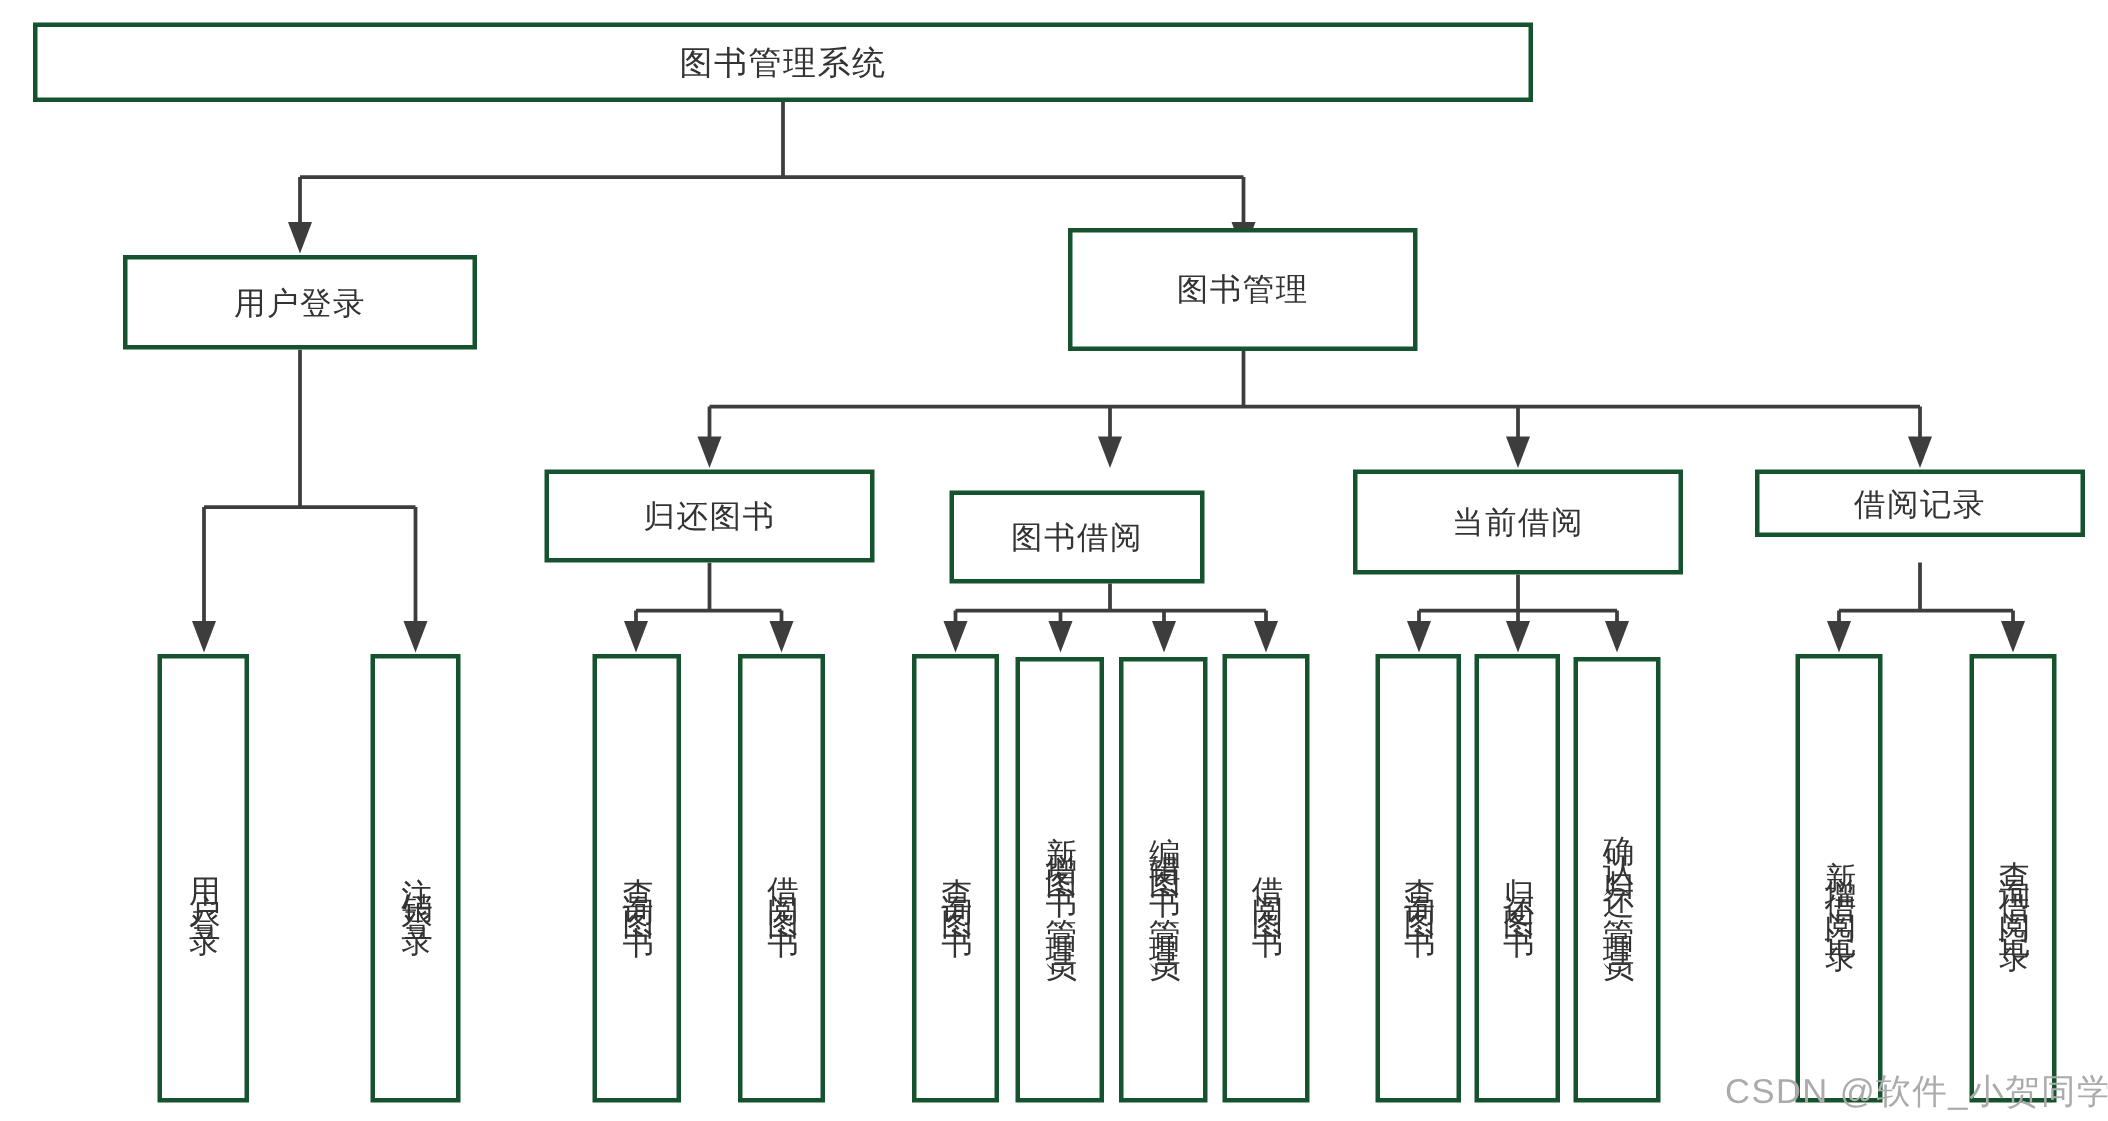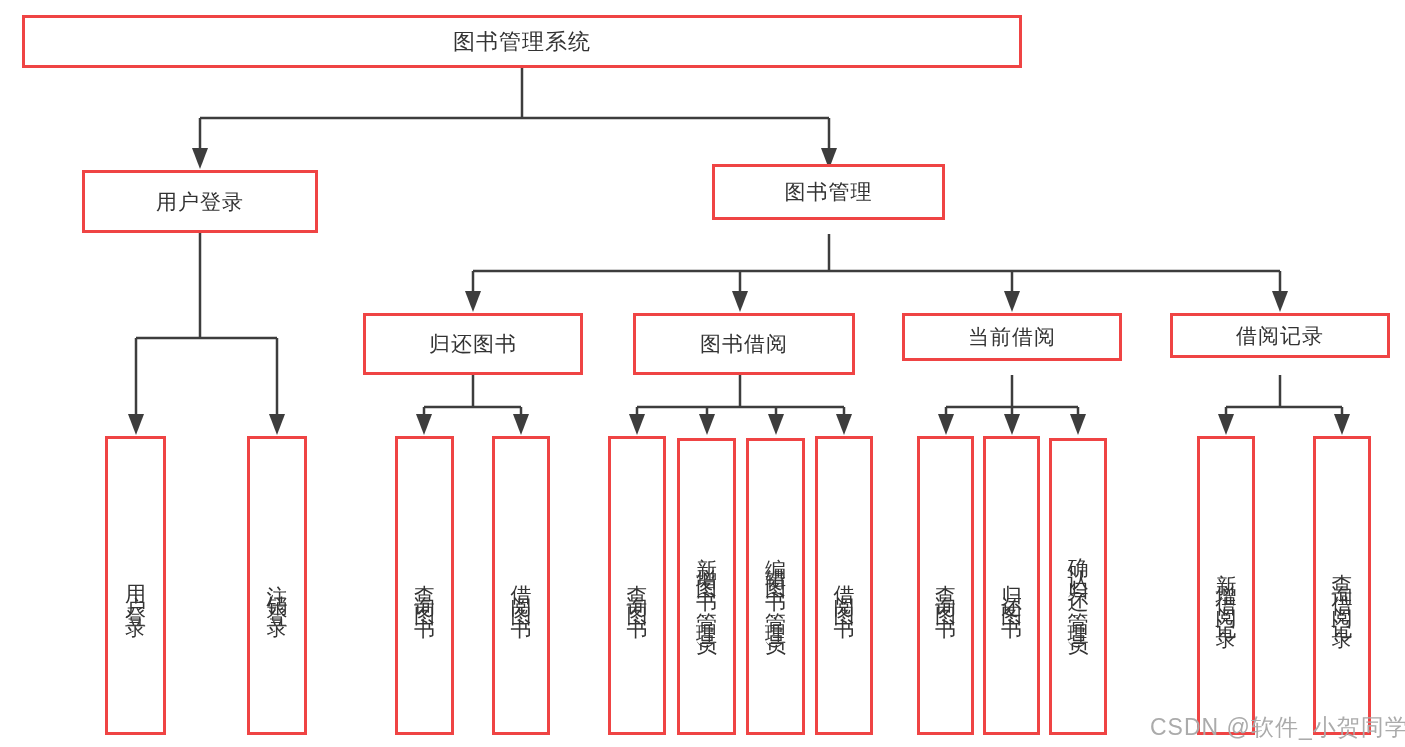--- a/index.html
+++ b/index.html
@@ -1,21 +1,21 @@
 <!DOCTYPE html>
 <html><head>
 <meta charset="utf-8">
 <style>
   html,body{margin:0;padding:0;background:#ffffff;}
   body{width:1405px;height:747px;font-family:"Liberation Sans",sans-serif;}
   .stage{position:relative;width:1405px;height:747px;overflow:hidden;background:#ffffff;}
   svg.connectors{position:absolute;left:0;top:0;z-index:1;}
   .node{
     position:absolute;box-sizing:border-box;background:#ffffff;
-    border:3px solid #ef4444;color:#333333;
+    border:3px solid #14532d;color:#333333;
     display:flex;align-items:center;justify-content:center;
     font-size:21px;letter-spacing:1px;z-index:2;white-space:nowrap;
   }
   .node.root{font-size:22px;}
   .node.v{
     writing-mode:vertical-rl;text-orientation:mixed;
     letter-spacing:11px;white-space:normal;
     padding-top:8px;padding-bottom:0;
   }
   .watermark{
@@ -90,25 +90,25 @@
       <polygon points="1004,414 1020,414 1012,435"></polygon>
       <polygon points="1070,414 1086,414 1078,435"></polygon>
       <polygon points="1218,414 1234,414 1226,435"></polygon>
       <polygon points="1334,414 1350,414 1342,435"></polygon>
     </g>
   </svg>
 
   <div class="node root" style="left:22px;top:15px;width:1000px;height:53px">图书管理系统</div>
 
   <div class="node" style="left:82px;top:170px;width:236px;height:63px">用户登录</div>
-  <div class="node" style="left:712px;top:164px;width:233px;height:56px">图书管理</div>
+  <div class="node" style="left:712px;top:152px;width:233px;height:82px">图书管理</div>
 
   <div class="node" style="left:363px;top:313px;width:220px;height:62px">归还图书</div>
-  <div class="node" style="left:633px;top:313px;width:222px;height:62px">图书借阅</div>
-  <div class="node" style="left:902px;top:313px;width:220px;height:48px">当前借阅</div>
+  <div class="node" style="left:633px;top:327px;width:170px;height:62px">图书借阅</div>
+  <div class="node" style="left:902px;top:313px;width:220px;height:70px">当前借阅</div>
   <div class="node" style="left:1170px;top:313px;width:220px;height:45px">借阅记录</div>
 
   <div class="node v" style="left:105px;top:436px;width:61px;height:299px">用户登录</div>
   <div class="node v" style="left:247px;top:436px;width:60px;height:299px">注销登录</div>
 
   <div class="node v" style="left:395px;top:436px;width:59px;height:299px">查询图书</div>
   <div class="node v" style="left:492px;top:436px;width:58px;height:299px">借阅图书</div>
 
   <div class="node v" style="left:608px;top:436px;width:58px;height:299px">查询图书</div>
   <div class="node v" style="left:677px;top:438px;width:59px;height:297px">新增图书（管理员）</div>

